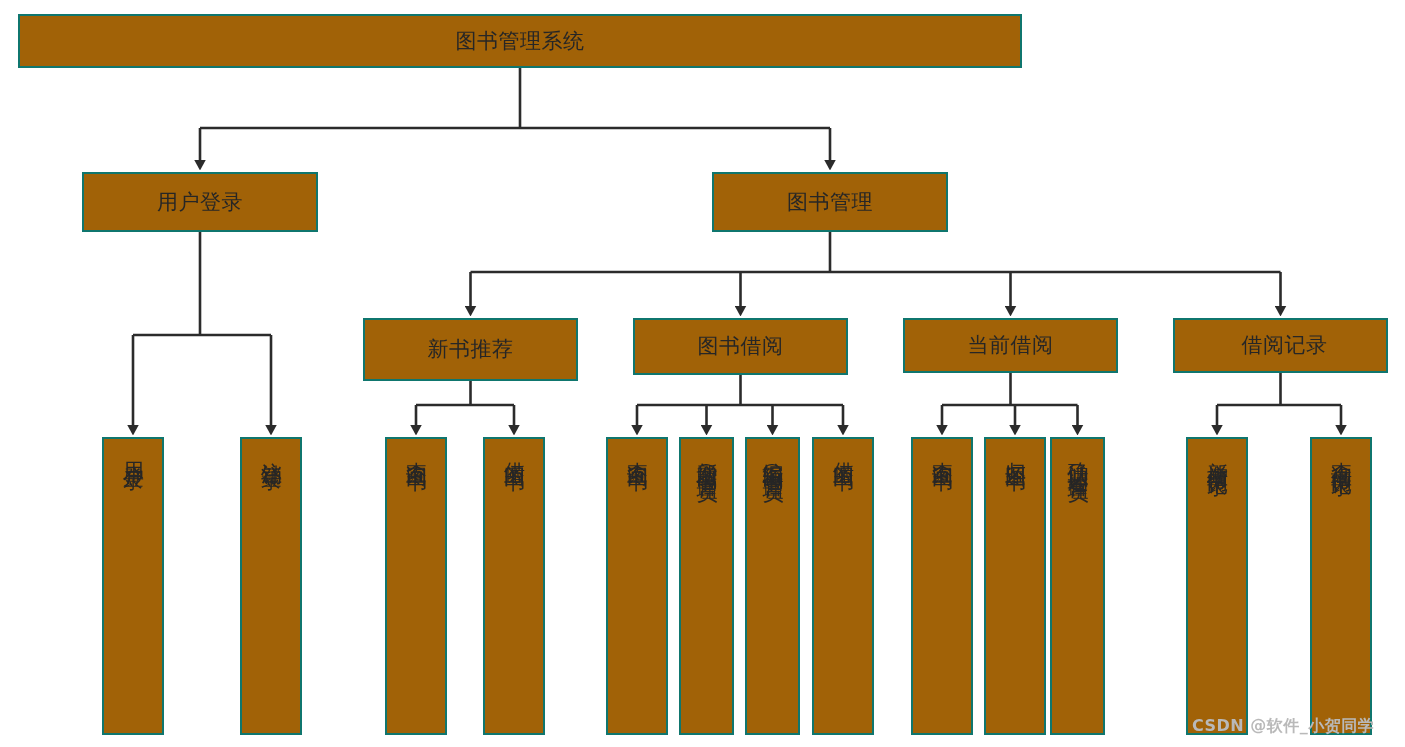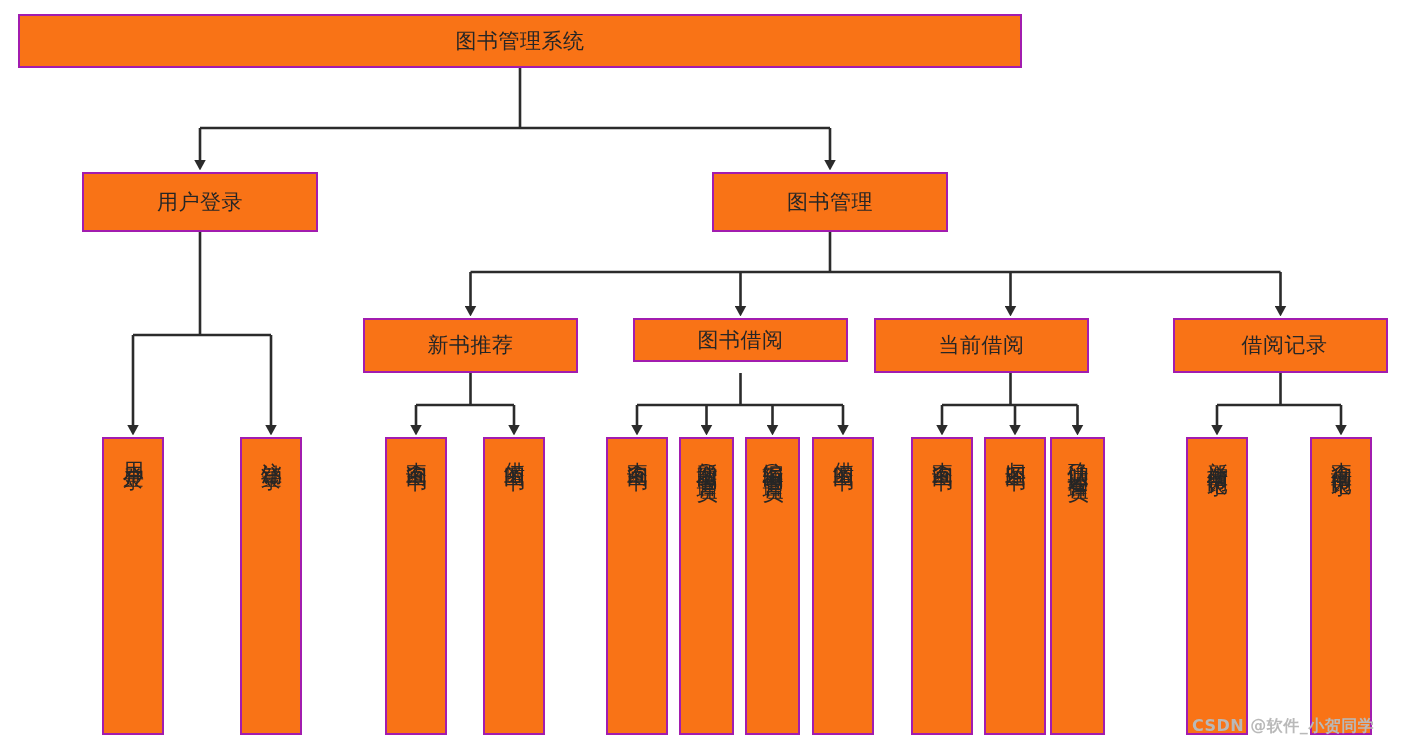--- a/index.html
+++ b/index.html
@@ -22,22 +22,22 @@
     position: absolute;
     left: 0;
     top: 0;
     width: 1405px;
     height: 747px;
     pointer-events: none;
   }
   .node {
     position: absolute;
     box-sizing: border-box;
-    background: #f97316;
-    border: 2px solid #a21caf;
+    background: #a16207;
+    border: 2px solid #0f766e;
     display: flex;
     align-items: center;
     justify-content: center;
     color: #262626;
     line-height: 1.16;
     text-align: center;
   }
   .node-h {
     font-size: 21px;
     letter-spacing: 0.5px;
@@ -119,27 +119,27 @@
   <div id="node-group">
       <div class="node node-h root" style="left: 18px; top: 14px; width: 1004px; height: 54px;">
         <span>图书管理系统</span>
       </div>
       <div class="node node-h" style="left: 82px; top: 172px; width: 236px; height: 60px;">
         <span>用户登录</span>
       </div>
       <div class="node node-h" style="left: 712px; top: 172px; width: 236px; height: 60px;">
         <span>图书管理</span>
       </div>
-      <div class="node node-h" style="left: 363px; top: 318px; width: 215px; height: 55px;">
+      <div class="node node-h" style="left: 363px; top: 318px; width: 215px; height: 63px;">
         <span>新书推荐</span>
       </div>
-      <div class="node node-h" style="left: 633px; top: 318px; width: 215px; height: 44px;">
+      <div class="node node-h" style="left: 633px; top: 318px; width: 215px; height: 57px;">
         <span>图书借阅</span>
       </div>
-      <div class="node node-h" style="left: 874px; top: 318px; width: 215px; height: 55px;">
+      <div class="node node-h" style="left: 903px; top: 318px; width: 215px; height: 55px;">
         <span>当前借阅</span>
       </div>
       <div class="node node-h" style="left: 1173px; top: 318px; width: 215px; height: 55px; padding-left: 8px;">
         <span>借阅记录</span>
       </div>
       <div class="node node-v" style="left: 102px; top: 437px; width: 62px; height: 298px;">
         <span class="vtext">用户登录</span>
       </div>
       <div class="node node-v" style="left: 240px; top: 437px; width: 62px; height: 298px;">
         <span class="vtext">注销登录</span>

